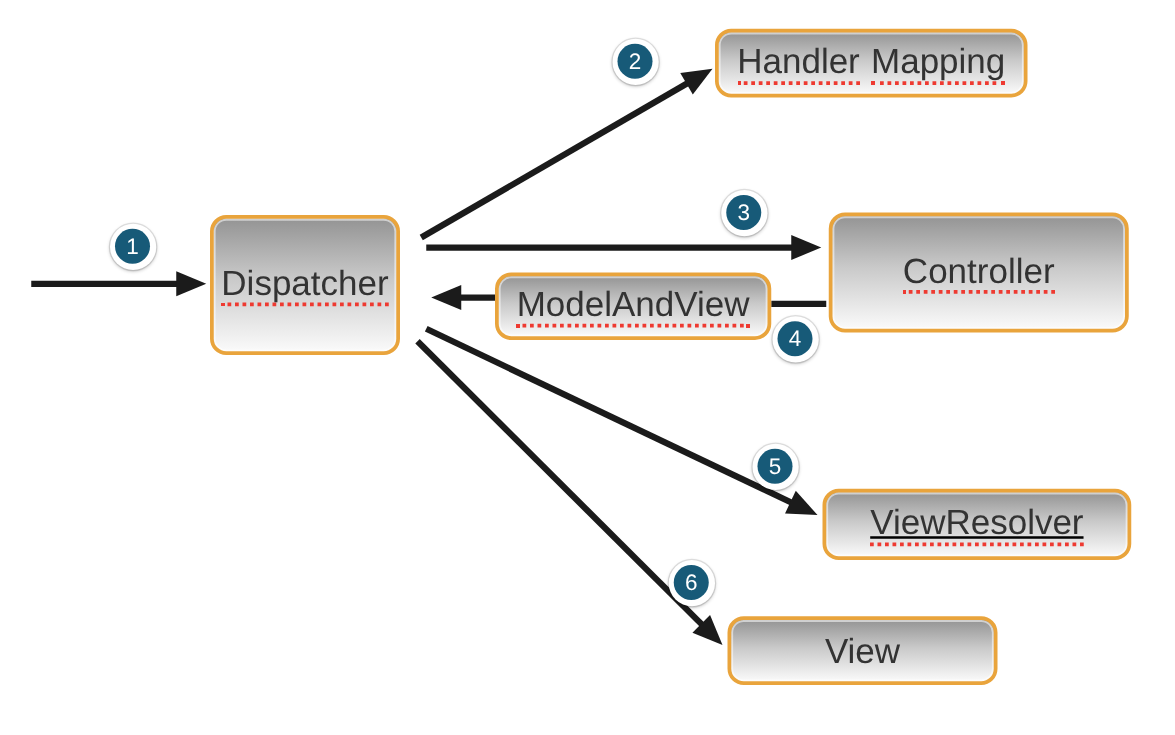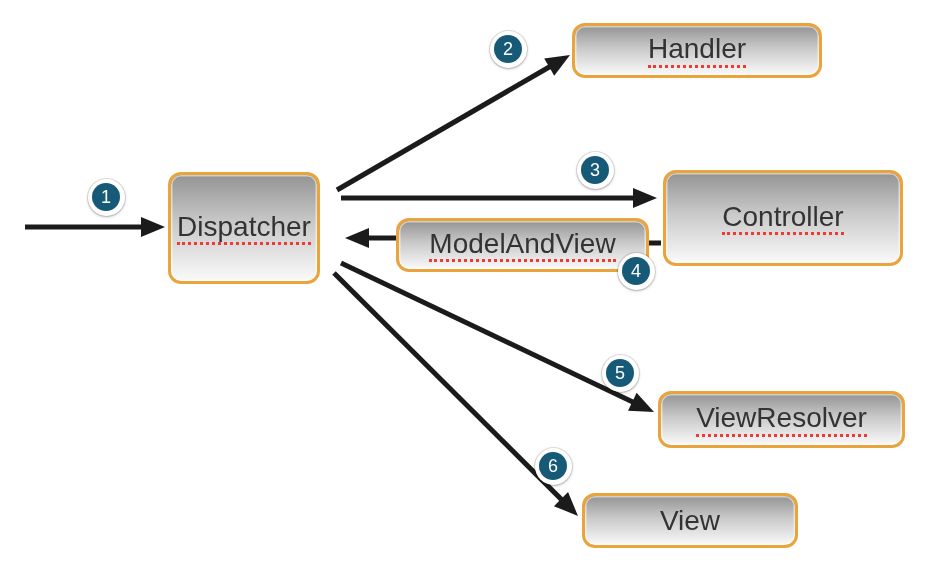--- a/index.html
+++ b/index.html
@@ -94,33 +94,34 @@
       </g>
     </svg>
 <div class="node" style="left: 168px; top: 172px; width: 152px; height: 112px;">
       <div class="node-line">
         <span class="word u">Dispatcher</span>
       </div>
     </div>
     <div class="node" style="left: 572px; top: 23px; width: 250px; height: 55px;">
       <div class="node-line">
         <span class="word u">Handler</span>
+        <span class="word u">Mapping</span>
       </div>
     </div>
     <div class="node" style="left: 663px; top: 170px; width: 240px; height: 96px;">
       <div class="node-line">
         <span class="word u">Controller</span>
       </div>
     </div>
-    <div class="node" style="left: 396px; top: 218px; width: 253px; height: 54px;">
+    <div class="node" style="left: 396px; top: 218px; width: 221px; height: 54px;">
       <div class="node-line">
         <span class="word u">ModelAndView</span>
       </div>
     </div>
-    <div class="node" style="left: 658px; top: 391px; width: 247px; height: 57px;">
+    <div class="node" style="left: 658px; top: 391px; width: 247px; height: 57px; text-decoration: underline;">
       <div class="node-line">
         <span class="word u">ViewResolver</span>
       </div>
     </div>
     <div class="node" style="left: 582px; top: 493px; width: 216px; height: 55px;">
       <div class="node-line">
         <span class="word">View</span>
       </div>
     </div>
     <div class="badge" style="left: 87.5px; top: 178.5px;">

